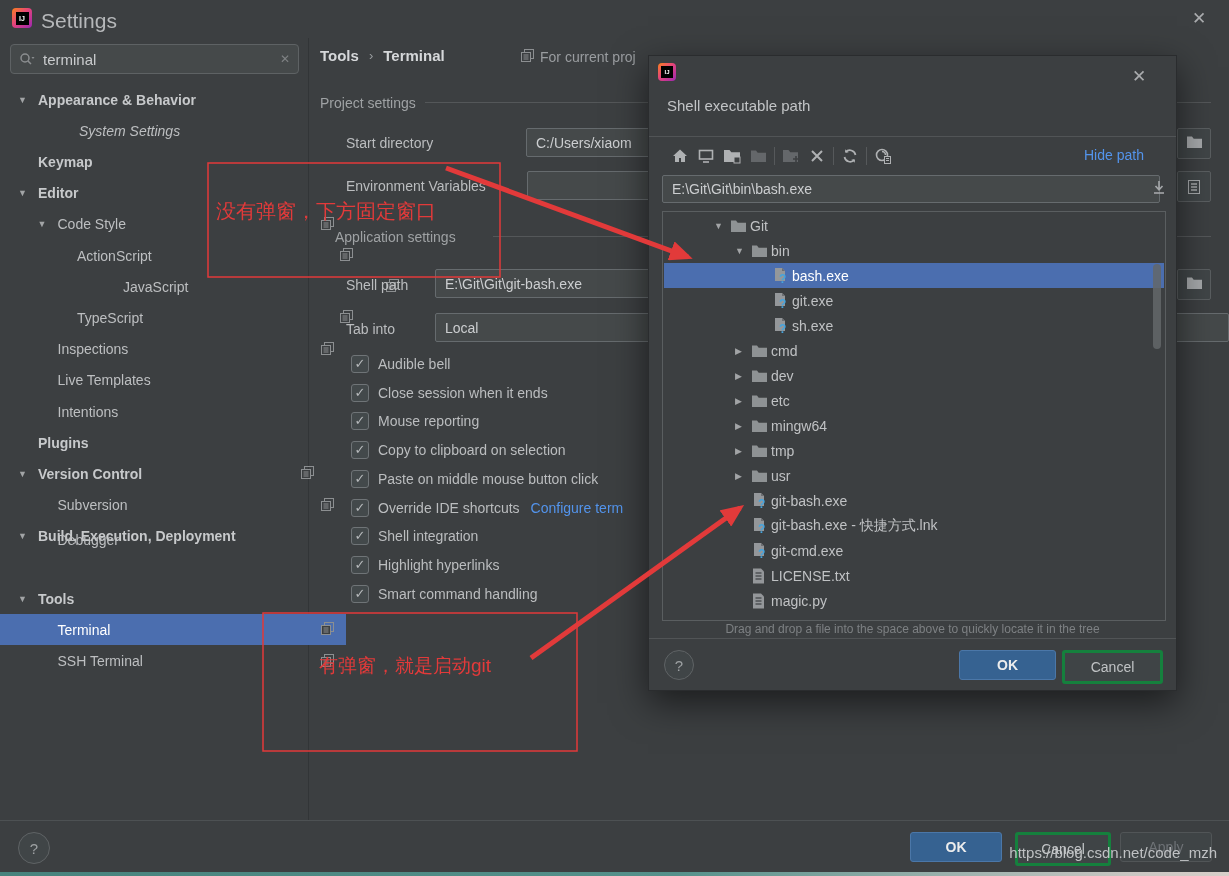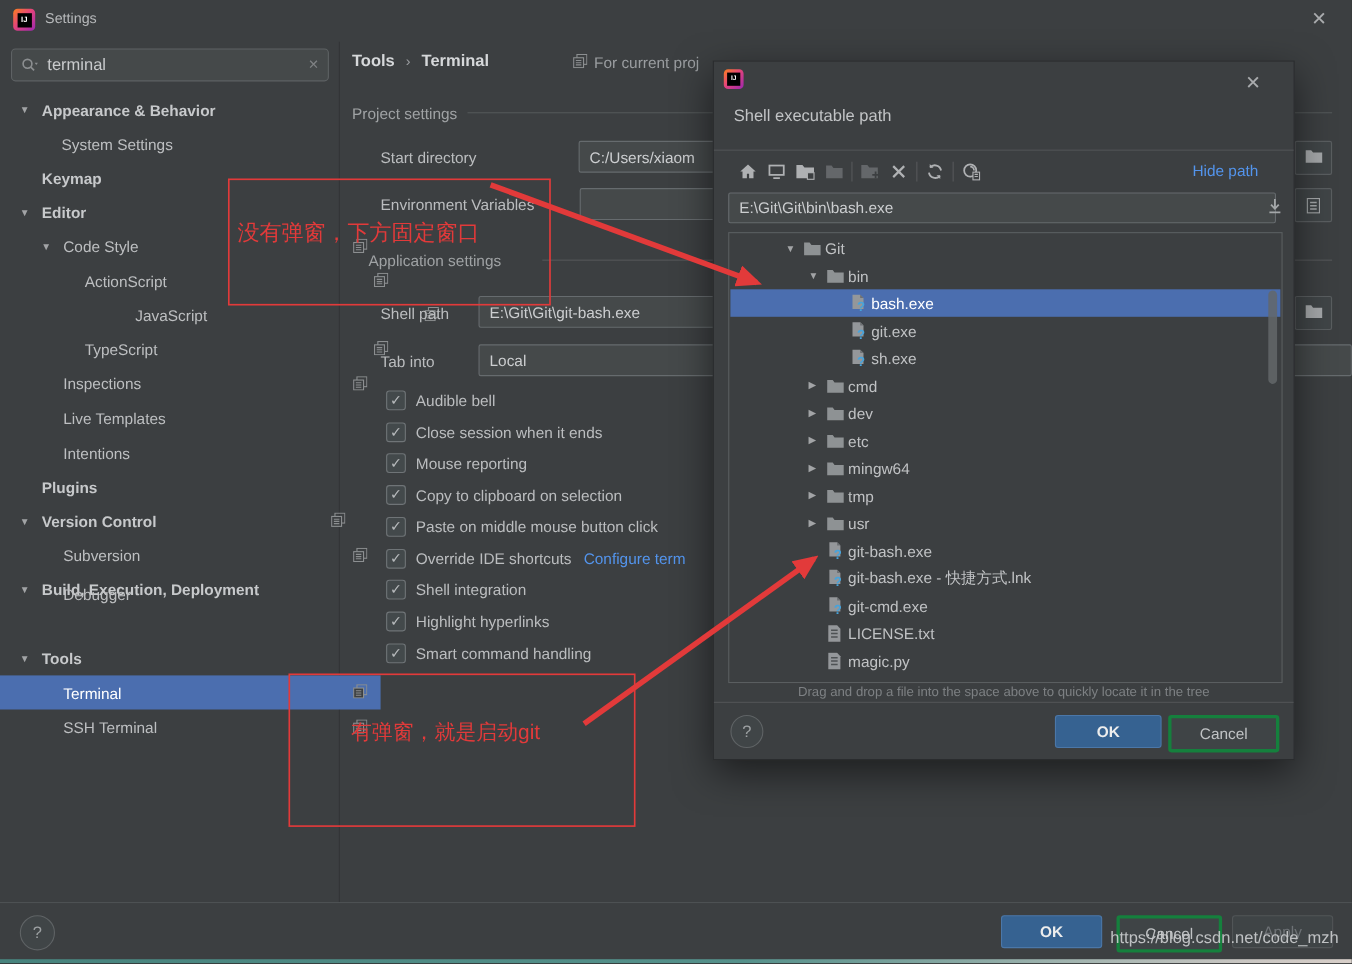--- a/index.html
+++ b/index.html
@@ -67,41 +67,41 @@
 </head>
 <body>
 
 <div id="stage">
 
   <div class="abs" style="left:12px;top:8px;">
     <div class="logo">
         <div class="inner">IJ</div>
       </div>
   </div>
-  <div class="abs" style="left:41px;top:9px;font-size:13px;color:#b6b8ba;">Settings</div>
+  <div class="abs" style="left:41px;top:9px;font-size:21px;color:#b6b8ba;">Settings</div>
   <div class="abs winclose" style="left:1192px;top:8px;">✕</div>
 
   <div id="sidebar" class="abs" style="left:0;top:38px;width:308px;height:782px;">
     <div class="abs search" style="left:10px;top:6px;width:271px;height:28px;">
       <span style="display:flex;align-items:center;margin-right:8px;">
         <svg width="16" height="14" viewBox="0 0 16 14">
             <circle cx="6" cy="6" r="4" fill="none" stroke="#8b8e90" stroke-width="1.5"></circle>
             <path d="M9 9 L12 12" stroke="#8b8e90" stroke-width="1.5"></path>
             <path d="M12.5 5 l3 0 l-1.5 2 z" fill="#8b8e90"></path>
           </svg>
       </span>
       <span>terminal</span>
       <span style="margin-left:auto;color:#7f8284;font-size:12px;">✕</span>
     </div>
     <div id="sidebar-tree" class="abs" style="left:0;top:46px;width:308px;height:736px;">
         <div class="side-row bold" style="top: 0px; padding-left: 18px;">
           <span class="tri">▼</span>
           <span>Appearance &amp; Behavior</span>
         </div>
-        <div class="side-row" style="top: 31.2px; padding-left: 36px;">
+        <div class="side-row" style="top: 31.2px; padding-left: 59px; font-style: italic;">
           <span class="tri"></span>
           <span>System Settings</span>
         </div>
         <div class="side-row bold" style="top: 62.4px; padding-left: 18px;">
           <span class="tri"></span>
           <span>Keymap</span>
         </div>
         <div class="side-row bold" style="top: 93.6px; padding-left: 18px;">
           <span class="tri">▼</span>
           <span>Editor</span>

